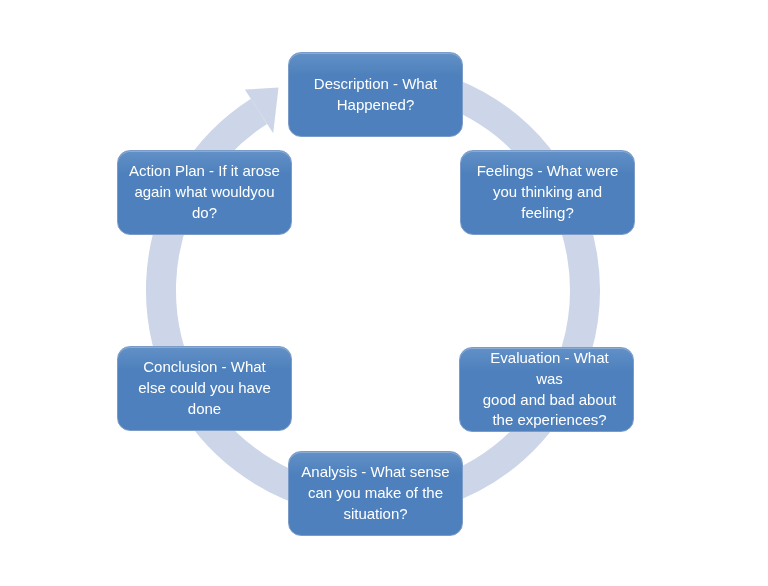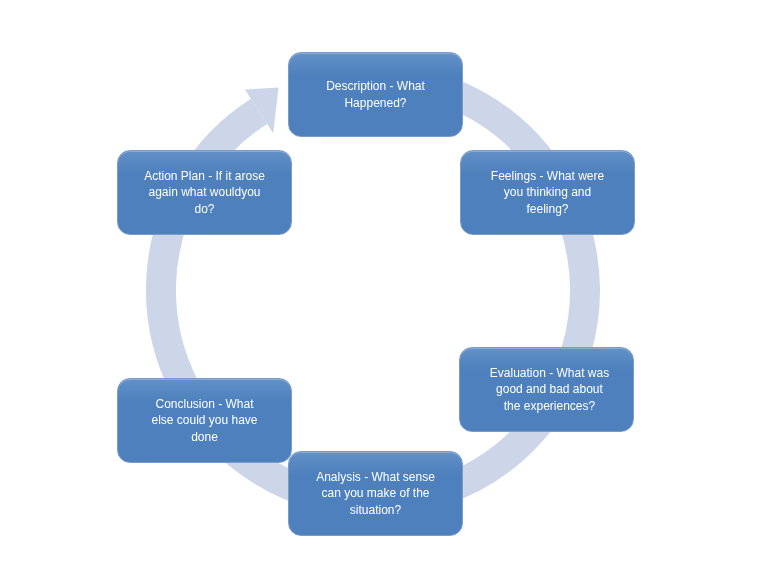--- a/index.html
+++ b/index.html
@@ -38,30 +38,30 @@
     position:absolute;
     width:175px;height:85px;
     box-sizing:border-box;
     background:linear-gradient(180deg, var(--box-fill-light) 0%, var(--box-fill) 28%, var(--box-fill) 100%);
     border:1px solid var(--box-border);
     border-radius:13px;
     color:var(--box-text);
     display:flex;align-items:center;justify-content:center;
     text-align:center;
     padding:6px 10px;
-    font-size:12px;
+    font-size:15px;
     line-height:1.38;
     box-shadow:inset 0 1px 0 rgba(255,255,255,0.25);
   }
   .step-label{white-space:pre-line;}
   .step-description{left:288px;top:52px;}
   .step-feelings{left:460px;top:150px;justify-content:center;}
   .step-evaluation{left:459px;top:347px;padding-left:16px;}
   .step-analysis{left:288px;top:451px;}
-  .step-conclusion{left:117px;top:346px;margin-top:32px;}
+  .step-conclusion{left:117px;top:346px;}
   .step-action-plan{left:117px;top:150px;}
 </style>
 </head>
 <body>
 
 <div class="canvas">
 
   <svg class="ring-svg" width="768" height="586" viewBox="0 0 768 586">
     <path class="band" d="M 356.5 78.8 A 212 212 0 1 1 259 111.4"></path>
     <polygon class="head" points="244.8,89.6 278.5,87.5 273.2,133.2"></polygon>

